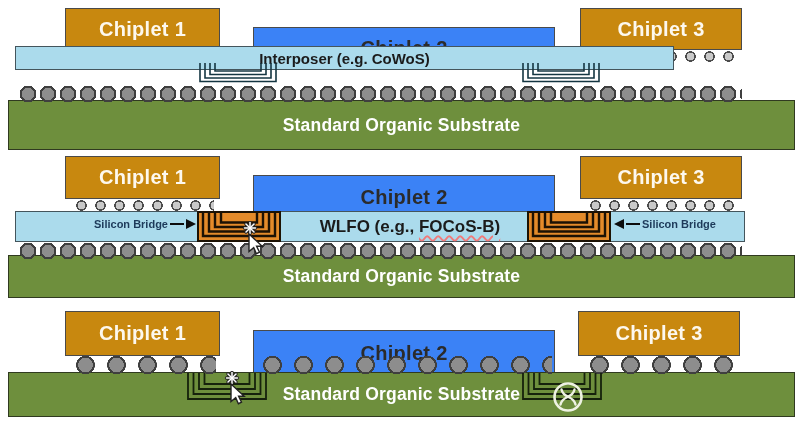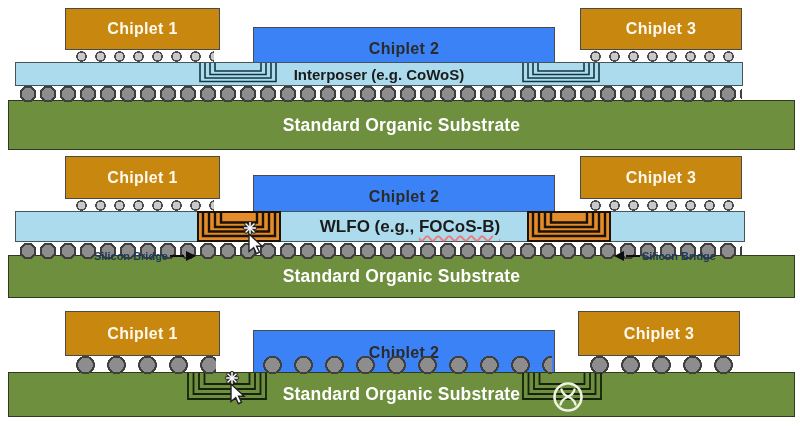--- a/index.html
+++ b/index.html
@@ -5,21 +5,21 @@
   html,body{margin:0;padding:0;background:#ffffff;}
   .stage{
     position:relative;width:800px;height:427px;background:#ffffff;overflow:hidden;
     font-family:"Liberation Sans", sans-serif;
   }
   .grp{position:absolute;inset:0;}
   .abs{position:absolute;box-sizing:border-box;}
   
   .chip{
     display:flex;align-items:center;justify-content:center;
-    border:1.6px solid #4a4a4a;font-weight:700;font-size:16px;letter-spacing:.3px;
+    border:1.6px solid #4a4a4a;font-weight:700;font-size:20px;letter-spacing:.3px;
   }
   .chip.orange{background:#c8880f;color:#fdf8ee;}
   .chip.peach{background:#3b82f6;color:#2b2b2b;margin-top:20px;}
   
   .bumps{
     height:13px;background-repeat:repeat-x;
     background-image:radial-gradient(circle 5.4px at 9.5px 6.5px,
       #c9c9c9 0 3.7px,#4c4c4c 3.7px 5.3px,transparent 5.4px);
     background-size:19px 13px;
   }
@@ -52,21 +52,21 @@
   .substrate{
     background:#6e8f3d;border:1.6px solid #303a20;z-index:1;
     display:flex;align-items:center;justify-content:center;
     color:#ffffff;font-weight:600;font-size:17.5px;letter-spacing:.2px;text-align:center;
   }
   .bridge-block{
     background:#e48b2a;border:2px solid #1c1204;z-index:5;
   }
   .sb-label{
     display:flex;align-items:center;z-index:6;
-    color:#1d3a5a;font-weight:700;font-size:11px;white-space:nowrap;margin-top:32px;
+    color:#1d3a5a;font-weight:700;font-size:11px;white-space:nowrap;
   }
   .arr-line{display:inline-block;width:14px;height:2px;background:#0d0d0d;margin:0 2px;}
   .arr-head-r{display:inline-block;width:0;height:0;
     border-top:5.5px solid transparent;border-bottom:5.5px solid transparent;
     border-left:10px solid #0d0d0d;}
   .arr-head-l{display:inline-block;width:0;height:0;
     border-top:5.5px solid transparent;border-bottom:5.5px solid transparent;
     border-right:10px solid #0d0d0d;}
   .route{z-index:5;}
   .cursor{z-index:9;}
@@ -79,21 +79,21 @@
 </head>
 <body>
 
 <div class="stage">
 
   <div class="grp">
     <div class="abs substrate" style="left:8px;top:100px;width:787px;height:50px">
       <span>Standard Organic Substrate</span>
     </div>
     <div class="abs balls" style="left:18px;top:85px;width:724px"></div>
-    <div class="abs interposer" style="left:15px;top:62px;width:728px;height:24px">
+    <div class="abs interposer" style="left:15px;top:46px;width:659px;height:24px">
       <div class="layer-label">Interposer (e.g. CoWoS)</div>
     </div>
     <svg class="abs route" style="left:195px;top:63px" width="86" height="22" viewBox="0 0 86 22">
       <g fill="none" stroke="#143642" stroke-width="1.6">
         <path d="M5 0 V18.5 H81 V0"></path>
           <path d="M10 0 V15 H76 V0"></path>
         <path d="M15 0 V11.5 H71 V0"></path>
           <path d="M20 0 V8 H66 V0"></path>
       </g>
     </svg>

